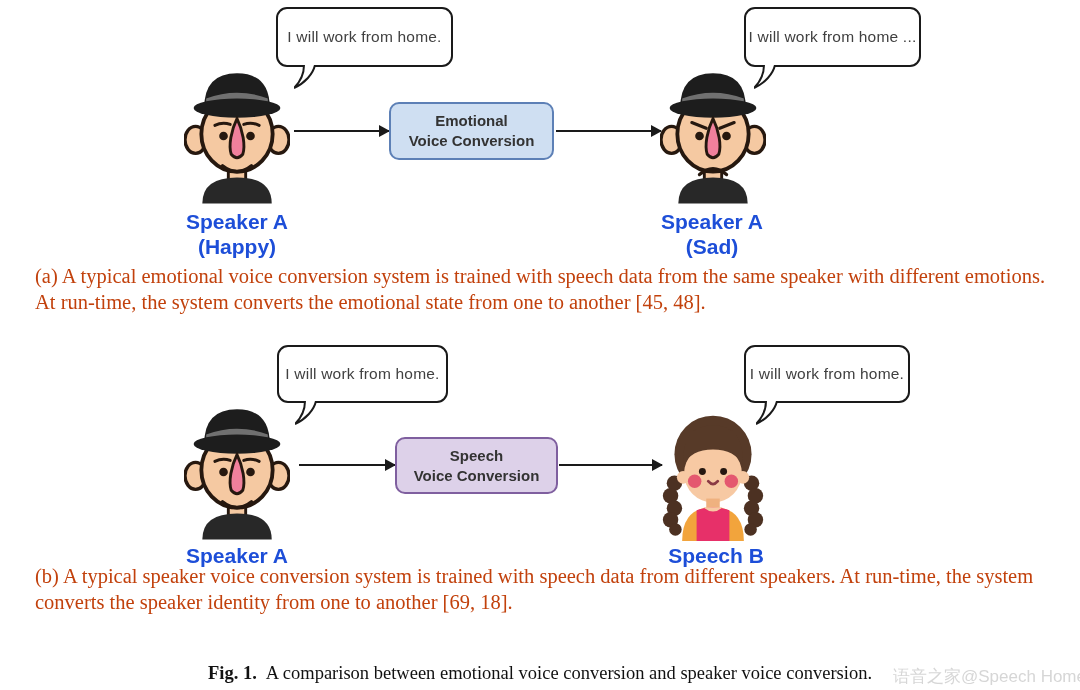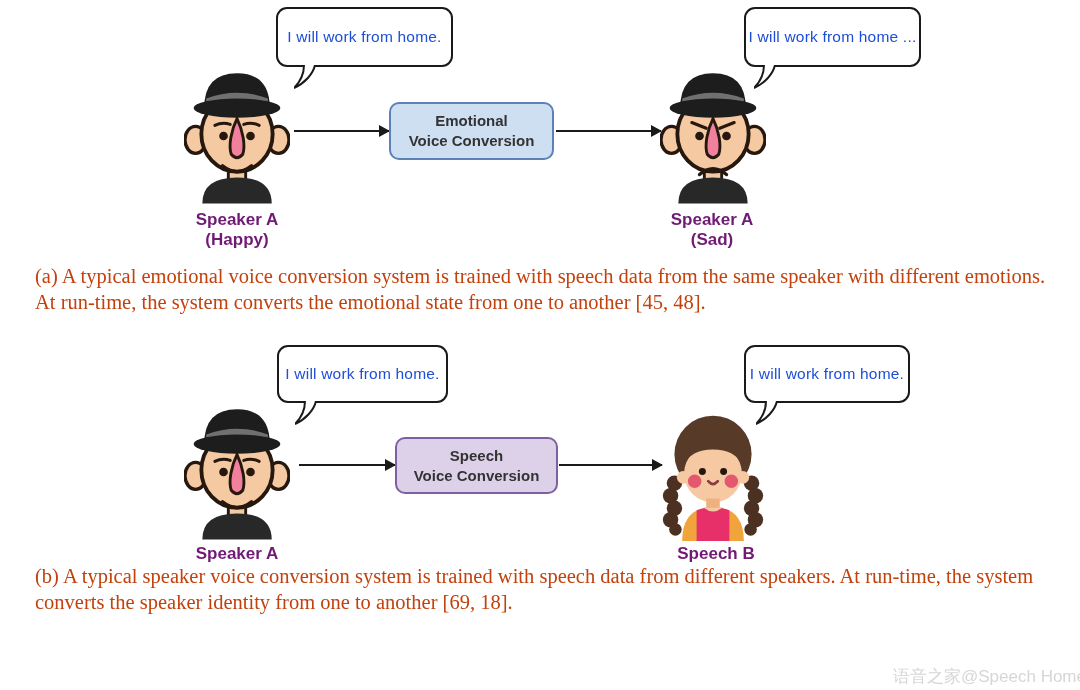--- a/index.html
+++ b/index.html
@@ -6,37 +6,37 @@
   html,body { background:#ffffff; }
   .page {
     position:relative; width:1080px; height:690px;
     background:#ffffff; overflow:hidden;
     font-family:"Liberation Sans", sans-serif;
   }
   .avatar { position:absolute; }
   .bubble {
     position:absolute; background:#ffffff; border:2px solid #1a1a1a;
     border-radius:11px; display:flex; align-items:center; justify-content:center;
-    font-size:15.5px; color:#1d4ed8; z-index:2; letter-spacing:0.2px;
+    font-size:15.5px; color:#404040; z-index:2; letter-spacing:0.2px;
   }
   .tail { position:absolute; top:100%; width:32px; height:25px; }
   .arrow { position:absolute; height:2.2px; background:#1a1a1a; }
   .arrow::after {
     content:""; position:absolute; right:-1px; top:-4.9px; width:0; height:0;
     border-left:11px solid #1a1a1a;
     border-top:6px solid transparent; border-bottom:6px solid transparent;
   }
   .conv-box {
     position:absolute; border:2.5px solid #888; border-radius:10px;
     display:flex; flex-direction:column; align-items:center; justify-content:center;
     text-align:center; font-weight:700; font-size:15px; line-height:1.32; color:#333;
   }
   .speaker-label {
     position:absolute; text-align:center; font-weight:700;
-    font-size:17px; line-height:1.18; color:#701a75;
+    font-size:21px; line-height:1.18; color:#1d4ed8;
   }
   .caption {
     position:absolute; left:35px; width:1032px;
     font-family:"Liberation Serif", serif; font-size:20.5px;
     line-height:1.27; color:#c2410c; z-index:2;
   }
   .fig-caption {
     position:absolute; left:0; top:663px; width:100%; text-align:center;
     font-family:"Liberation Serif", serif; font-size:18.5px; color:#111; z-index:2;
   }
@@ -212,14 +212,17 @@
 
     <div class="speaker-label" style="left:636px; top:544px; width:160px;">
       <div>Speech B</div>
     </div>
 
     <p class="caption" style="top:563px;">(b) A typical speaker voice conversion system is trained with speech data from different speakers. At run-time, the system converts the speaker identity from one to another [69, 18].</p>
   </div>
 
   <div class="watermark">语音之家@Speech Home</div>
 
+  <p class="fig-caption">
+    <b>Fig. 1.</b><span>A comparison between emotional voice conversion and speaker voice conversion.</span>
+  </p>
 
 </div>
 
 </body></html>

